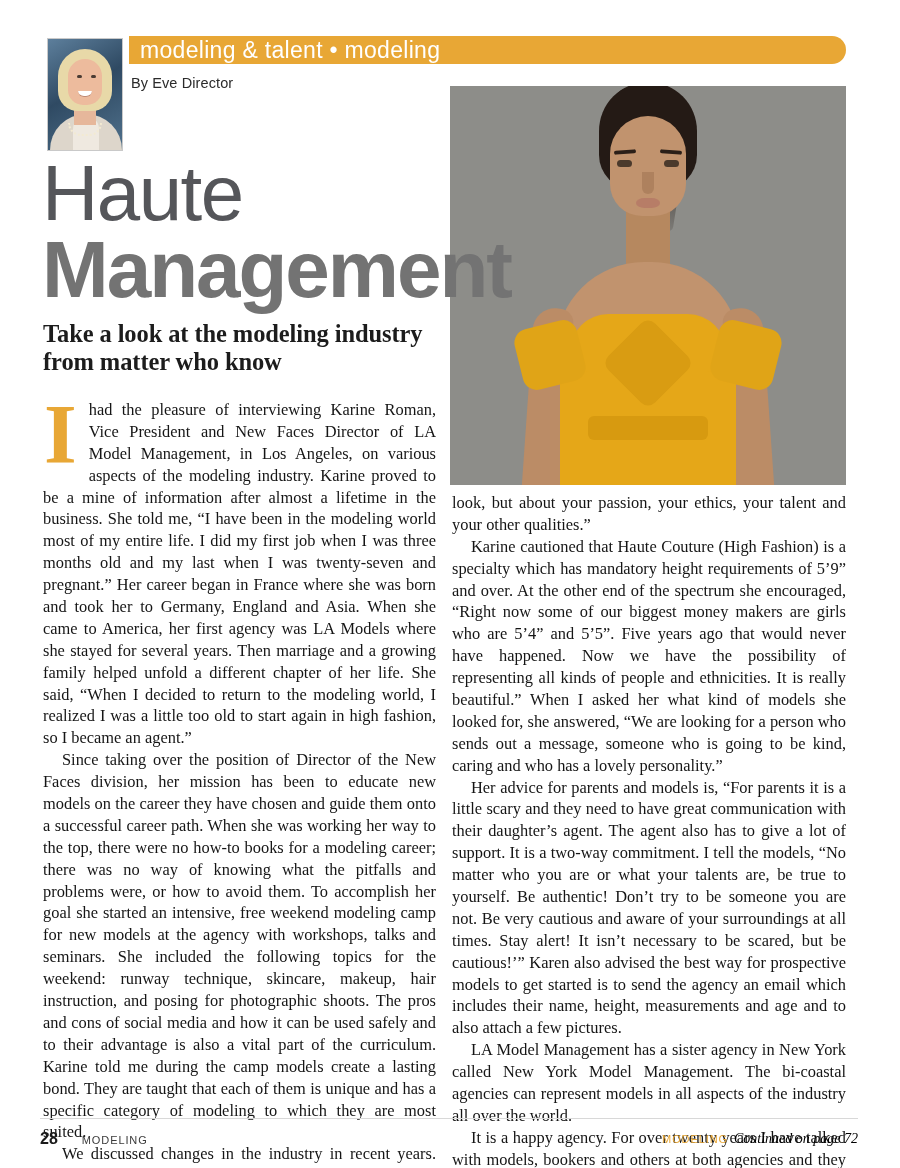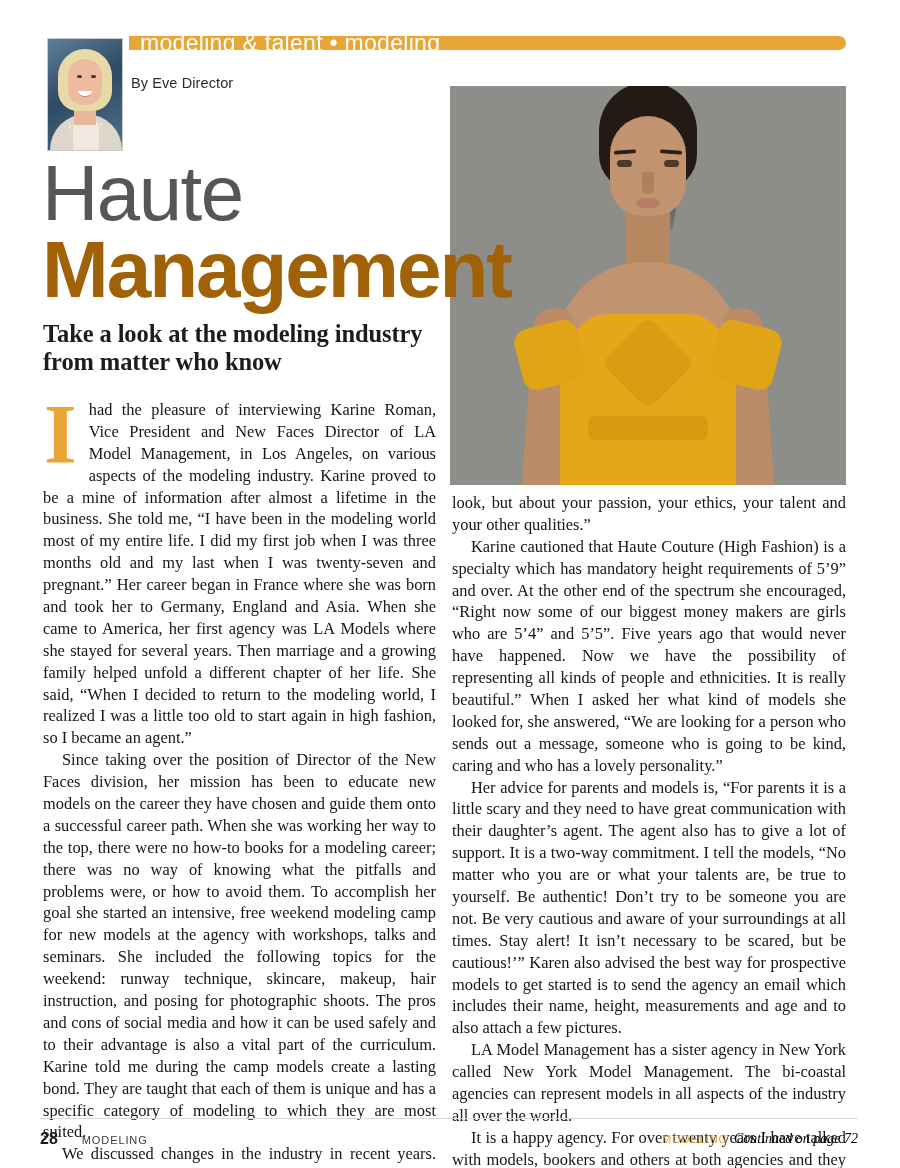--- a/index.html
+++ b/index.html
@@ -100,21 +100,21 @@
     border: 2px dotted #f3ead2;
     border-top: none;
     border-radius: 0 0 19px 19px;
   }
 
   .topic-banner {
     position: absolute;
     left: 129px;
     top: 36px;
     width: 717px;
-    height: 14px;
+    height: 28px;
     background: #e8a735;
     border-radius: 0 15px 15px 0;
   }
   .topic-banner span {
     position: absolute;
     left: 11px;
     top: 50%;
     transform: translateY(-50%);
     color: #ffffff;
     font-family: "Liberation Sans", sans-serif;
@@ -288,21 +288,21 @@
     font-size: 78px;
     font-weight: 300;
     color: #55565a;
     line-height: 0.92;
     letter-spacing: -1.5px;
   }
   .headline-2 {
     font-family: "Liberation Sans", sans-serif;
     font-size: 80px;
     font-weight: bold;
-    color: #a16207;
+    color: #737373;
     line-height: 0.95;
     letter-spacing: -2px;
     margin-top: 2px;
   }
 
   .subhead {
     position: absolute;
     left: 43px;
     top: 320px;
     width: 400px;

